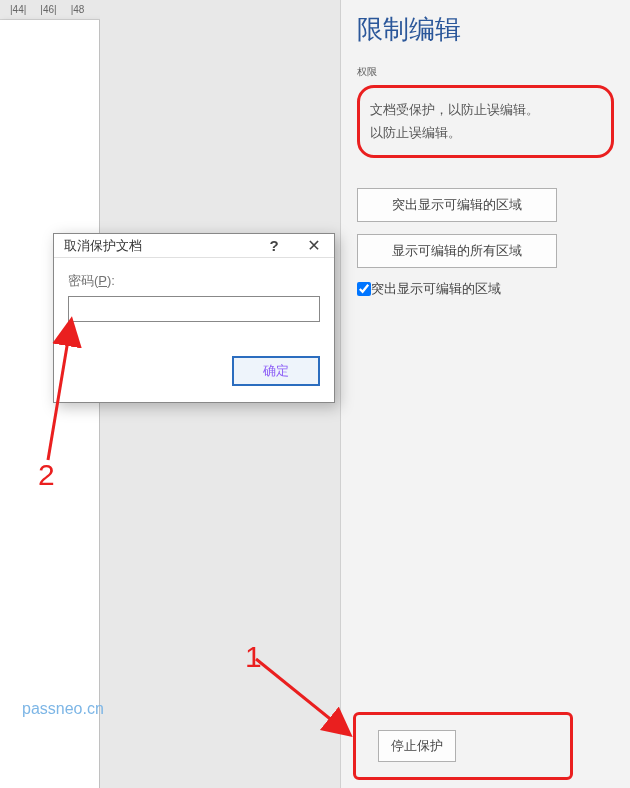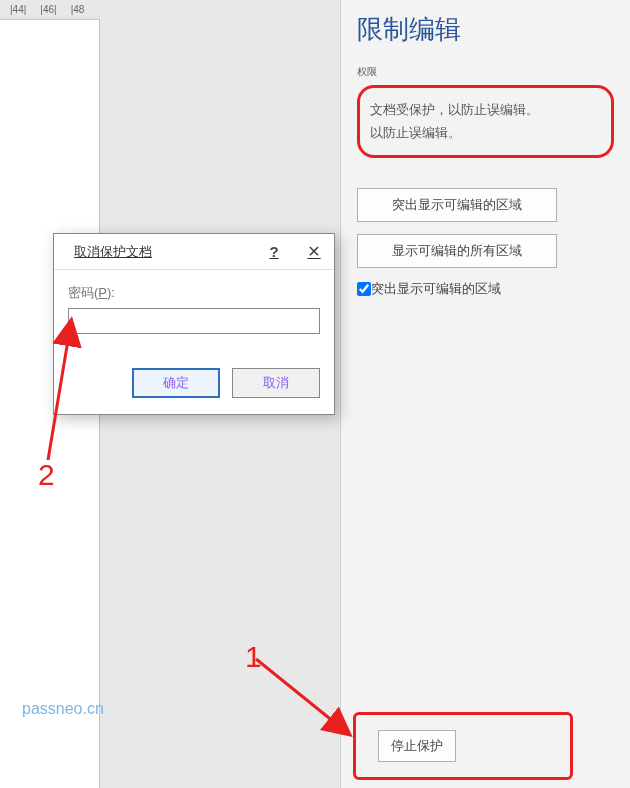--- a/index.html
+++ b/index.html
@@ -114,29 +114,28 @@
     
     .dialog {
       position: absolute;
       left: 53px; top: 233px;
       width: 282px;
       background: #fff;
       border: 1px solid #888;
       box-shadow: 4px 4px 14px rgba(0,0,0,0.25);
     }
     .dialog-titlebar {
-      height: 36px;
-      display: flex;
-      align-items: center;
-      padding-left: 20px;
+      height: 24px;
+      display: flex;
+      align-items: center;
+      padding-left: 10px;
       background: #fff;
       border-bottom: 1px solid #e0e0e0;
       font-size: 13px;
       color: #333;
-      text-decoration: underline;
     }
     .title-spacer { flex: 1; }
     .title-btn {
       width: 40px; height: 36px;
       display: flex; align-items: center; justify-content: center;
       color: #444;
       font-family: "Segoe UI", sans-serif;
       cursor: pointer;
     }
     .help-btn { font-size: 15px; font-weight: bold;}
@@ -226,21 +225,20 @@
     <span class="title-btn help-btn">?</span>
     <span class="title-btn close-btn">✕</span>
   </div>
   <div class="dialog-body">
     <div class="field-label">
       <span>密码(</span><span class="pw">P</span><span>):</span>
     </div>
     <input type="password" class="pwd-input" value="" style="">
     <div class="dialog-actions">
       <button class="dlg-btn primary">确定</button>
-      <button class="dlg-btn">取消</button>
     </div>
   </div>
 </div>
 
 <svg class="arrow-svg">
   <defs>
     <marker id="ah" markerWidth="12" markerHeight="12" refX="2" refY="5" orient="auto">
       <path d="M0,0 L10,5 L0,10 Z" fill="#ea1f1f"></path>
     </marker>
   </defs>

